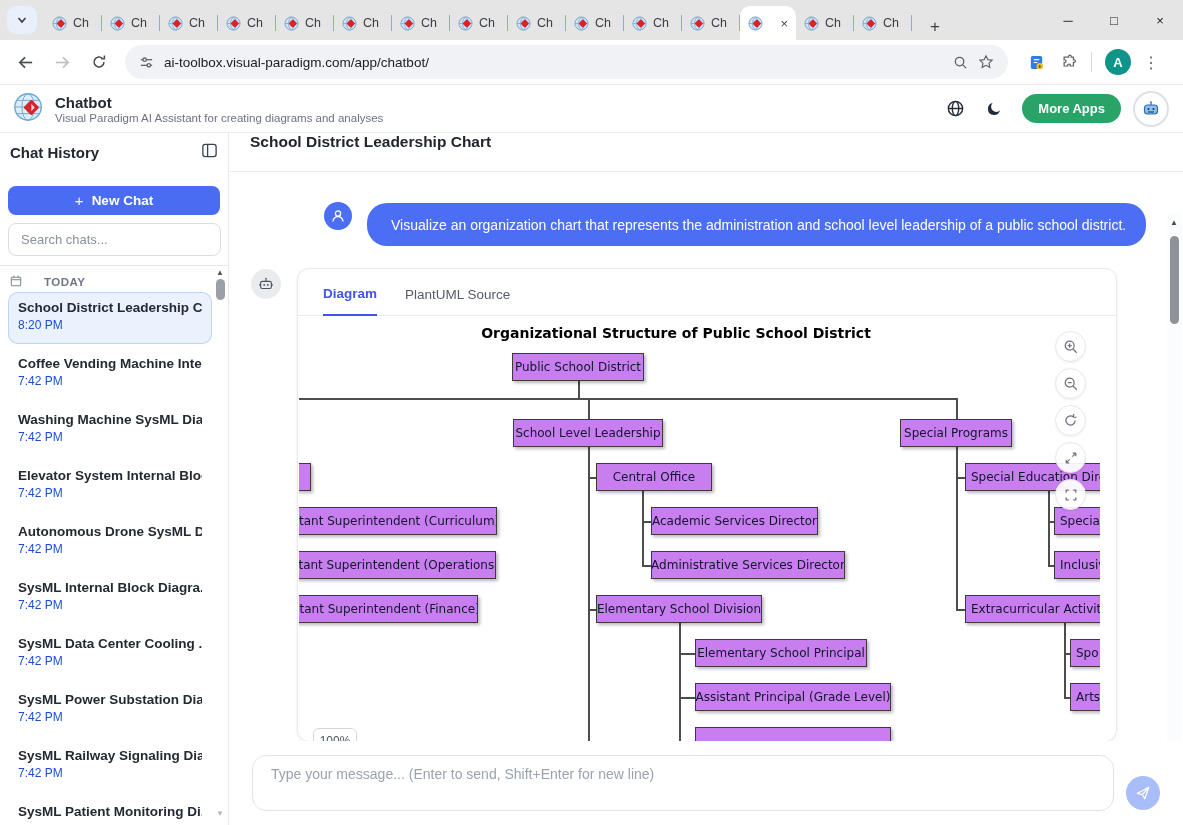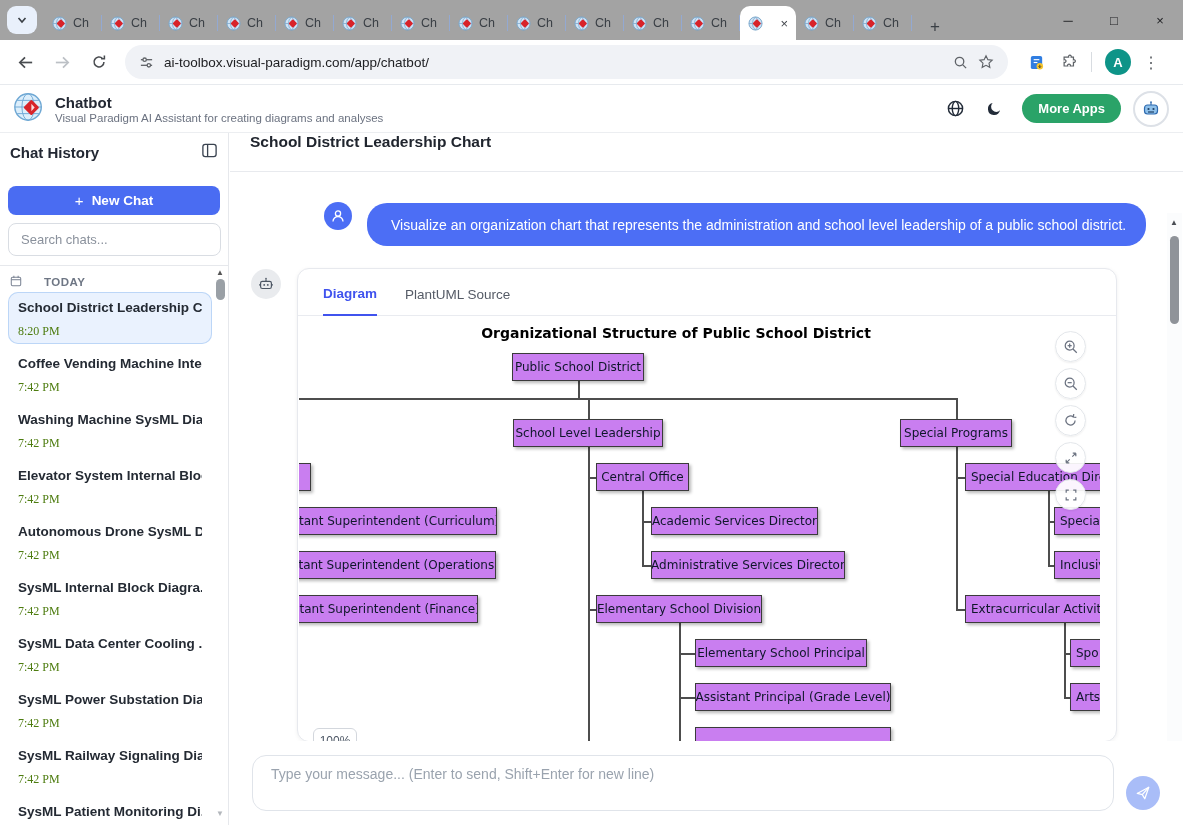--- a/index.html
+++ b/index.html
@@ -2,21 +2,21 @@
 <html><head>
 <meta charset="utf-8">
 <style>
   * { margin:0; padding:0; box-sizing:border-box; }
   html,body { width:1183px; height:825px; overflow:hidden; background:#fff;
     font-family:"Liberation Sans", sans-serif; -webkit-font-smoothing:antialiased; }
   #app { position:relative; width:1183px; height:825px; }
 
   
   .tabbar { position:absolute; left:0; top:0; width:1183px; height:40px;
-    background:#a3a3a3; display:flex; align-items:center; }
+    background:#e5e5e5; display:flex; align-items:center; }
   .tab-search { width:30px; height:28px; margin-left:7px; border-radius:9px;
     background:#e9f0fb; display:flex; align-items:center; justify-content:center; flex:none; }
   #tabstrip { display:flex; align-items:flex-end; height:40px; margin-left:7px; }
   .btab { width:58px; height:34px; margin-top:6px; display:flex; align-items:center;
     gap:6px; padding:0 8px; position:relative; flex:none; cursor:default; }
   .btab .tlabel { font-size:12.5px; color:#3a3f45; overflow:hidden; white-space:nowrap; }
   .btab:not(.active)::after { content:""; position:absolute; right:0; top:9px;
     width:1px; height:16px; background:#93a9d2; }
   .btab.active { background:#fff; border-radius:10px 10px 0 0; width:56px; justify-content:space-between; }
   .btab .tclose { font-size:13px; color:#43474d; line-height:1; }
@@ -65,21 +65,21 @@
     border-radius:8px; padding:0 12px; font-size:13px; color:#333; outline:none;
     font-family:"Liberation Sans", sans-serif; }
   .search-box::placeholder { color:#8a919c; }
   .s-divider { margin-top:9px; border-top:1px solid #e6e8ec; }
   .today-row { margin:7px 10px 0; display:flex; align-items:center; gap:22px; }
   .today-label { font-size:11.5px; font-weight:bold; letter-spacing:.5px; color:#6e7684; }
   #chat-list { position:absolute; top:159px; left:8px; right:16px; }
   .chat-item { height:52px; margin-bottom:4px; border-radius:10px; padding:8px 10px; }
   .chat-item.active { background:#eaf2fe; box-shadow:inset 0 0 0 1px #bcd6f7; }
   .ci-title { font-size:13.5px; font-weight:600; color:#242a33; white-space:nowrap; overflow:hidden; }
-  .ci-time { font-size:12px; color:#4d7c0f; margin-top:9px;font-family:Liberation Serif, serif; }
+  .ci-time { font-size:12px; color:#1d4ed8; margin-top:3px; }
   .s-scroll-up { position:absolute; right:4px; top:135px; font-size:8px; color:#555; }
   .s-thumb { position:absolute; right:3px; top:146px; width:9px; height:21px; background:#9aa0a6; border-radius:5px; }
   .s-scroll-dn { position:absolute; right:4px; bottom:7px; font-size:8px; color:#b3b7bc; }
 
   
   .main { position:absolute; left:230px; top:133px; right:0; bottom:0; background:#fff; }
   .pt-row { height:39px; display:flex; align-items:flex-start; border-bottom:1px solid #e8eaee; }
   .page-title { margin-left:20px; font-size:15.5px; font-weight:bold; color:#20252e; }
   .chatarea { position:absolute; left:0; top:40px; width:953px; height:568px; overflow:hidden; }
   .user-avatar { position:absolute; left:94px; top:29px; width:28px; height:28px; border-radius:50%;
@@ -496,21 +496,21 @@
             <div class="edge" style="left: 749px; top: 175px; width: 2px; height: 76px;"></div>
             <div class="edge" style="left: 749px; top: 205px; width: 6px; height: 2px;"></div>
             <div class="edge" style="left: 749px; top: 249px; width: 6px; height: 2px;"></div>
             <div class="edge" style="left: 765px; top: 307px; width: 2px; height: 76px;"></div>
             <div class="edge" style="left: 765px; top: 337px; width: 6px; height: 2px;"></div>
             <div class="edge" style="left: 765px; top: 381px; width: 6px; height: 2px;"></div>
             <div class="node" style="left: 213px; top: 37px; width: 132px;">Public School District</div>
             <div class="node" style="left: 214px; top: 103px; width: 150px;">School Level Leadership</div>
             <div class="node" style="left: 601px; top: 103px; width: 112px;">Special Programs</div>
             <div class="node" style="left: -62px; top: 147px; width: 74px;"></div>
-            <div class="node" style="left: 297px; top: 147px; width: 93px;">Central Office</div>
+            <div class="node" style="left: 297px; top: 147px; width: 116px;">Central Office</div>
             <div class="node left-align" style="left: 666px; top: 147px; width: 178px;">Special Education Director</div>
             <div class="node" style="left: -28px; top: 191px; width: 226px;">Assistant Superintendent (Curriculum)</div>
             <div class="node" style="left: 352px; top: 191px; width: 167px;">Academic Services Director</div>
             <div class="node left-align" style="left: 755px; top: 191px; width: 120px;">Special</div>
             <div class="node" style="left: -28px; top: 235px; width: 225px;">Assistant Superintendent (Operations)</div>
             <div class="node" style="left: 352px; top: 235px; width: 194px;">Administrative Services Director</div>
             <div class="node left-align" style="left: 755px; top: 235px; width: 120px;">Inclusiv</div>
             <div class="node" style="left: -28px; top: 279px; width: 207px;">Assistant Superintendent (Finance)</div>
             <div class="node" style="left: 297px; top: 279px; width: 166px;">Elementary School Division</div>
             <div class="node left-align" style="left: 666px; top: 279px; width: 200px;">Extracurricular Activities</div>

